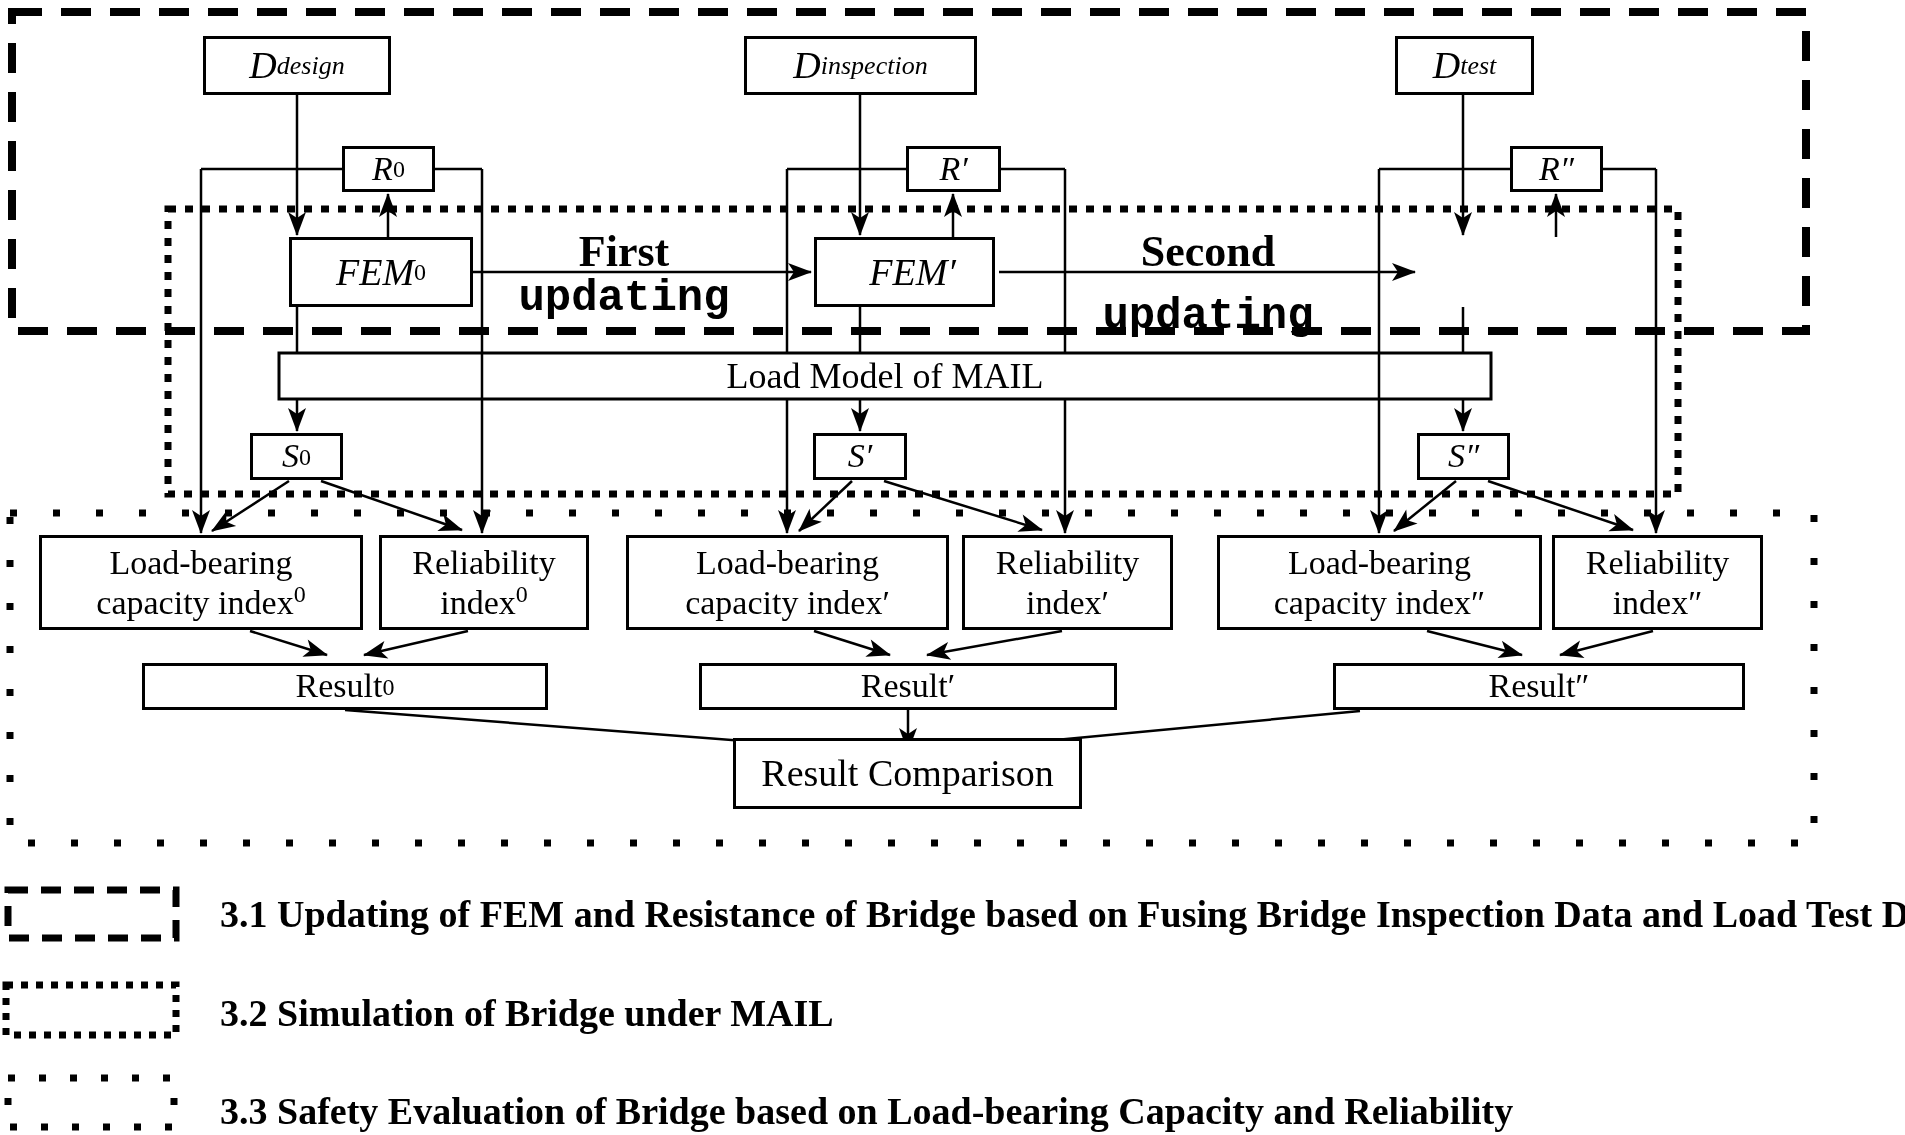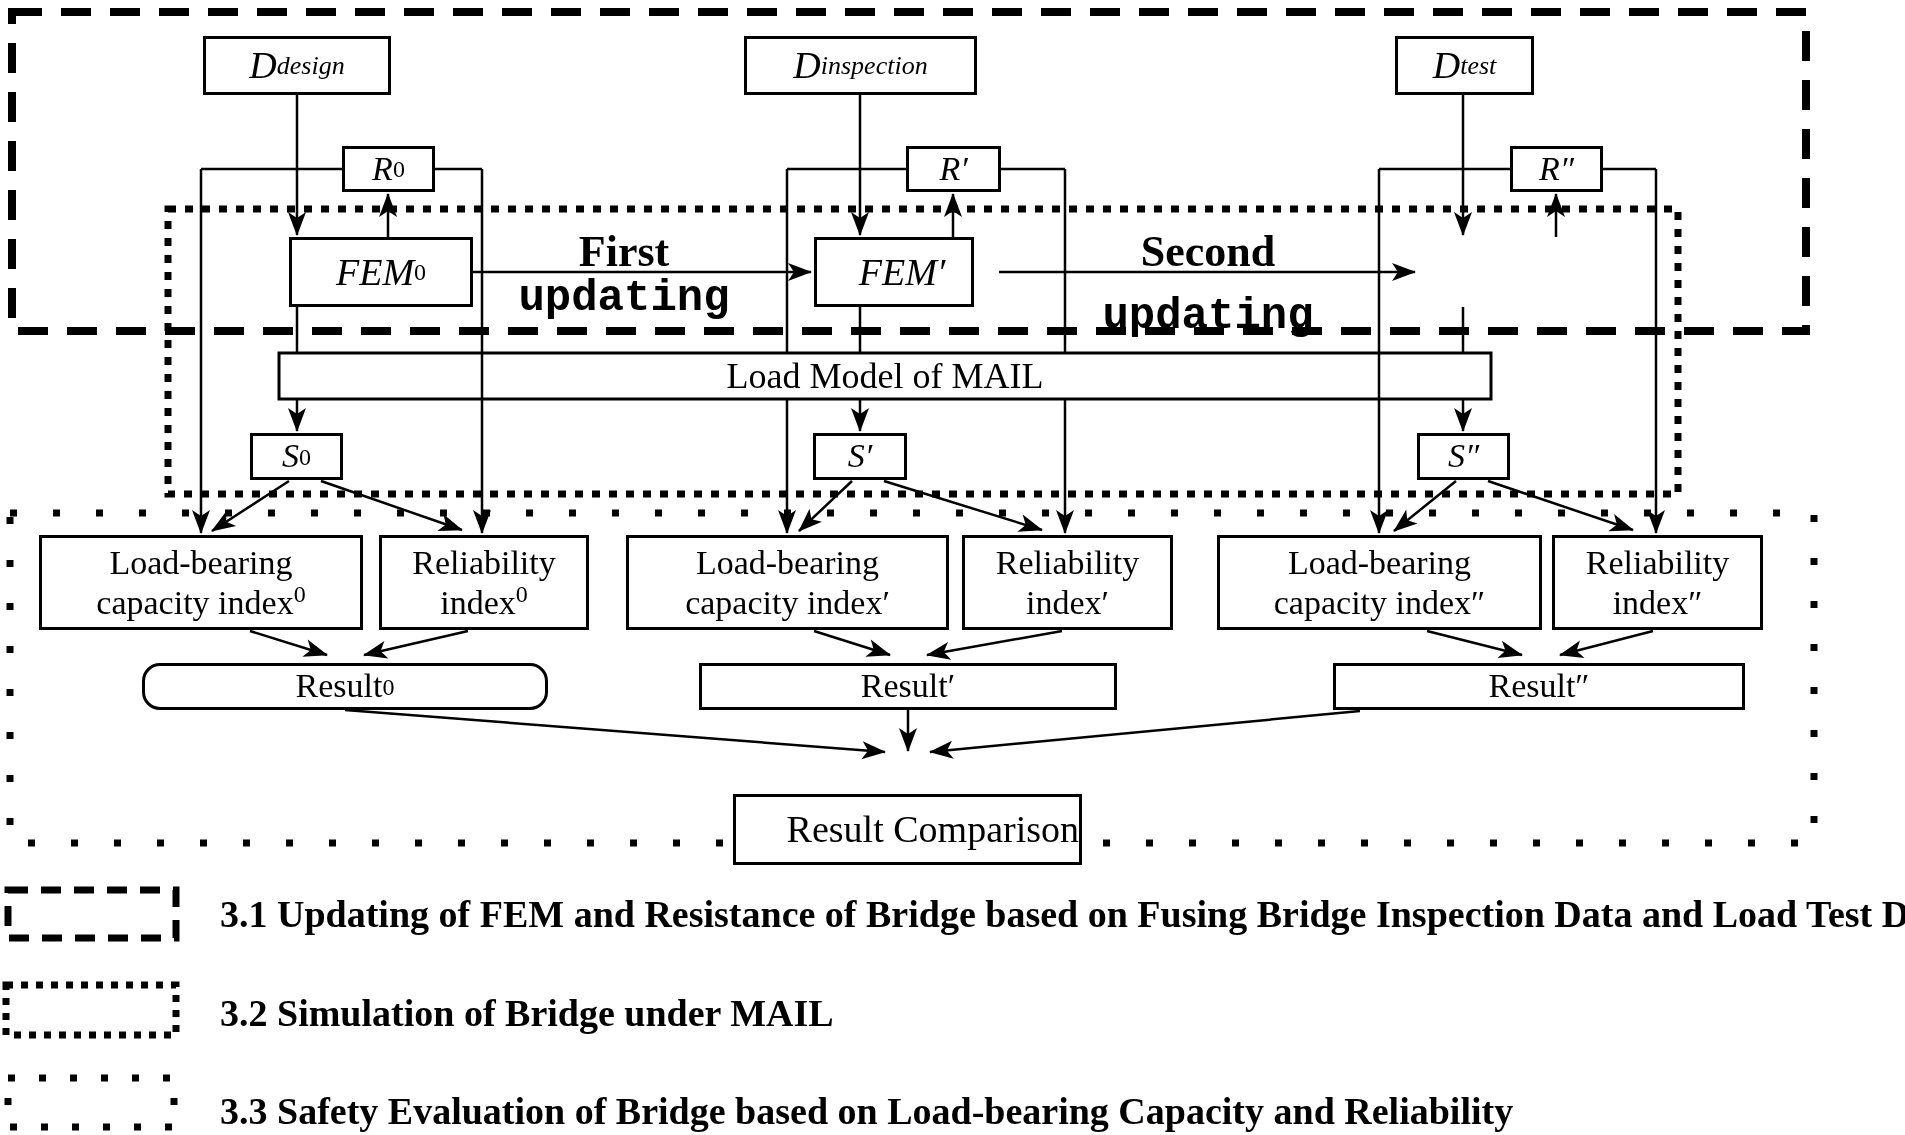--- a/index.html
+++ b/index.html
@@ -126,34 +126,34 @@
       <sup>0</sup>
     </div>
   <div class="box tbox" style="left:39px;top:535px;width:324px;height:95px;">
     <span class="ln">Load-bearing</span>
     <span class="ln"><span>capacity index</span><sup>0</sup></span>
   </div>
   <div class="box tbox" style="left:379px;top:535px;width:210px;height:95px;">
     <span class="ln">Reliability</span>
     <span class="ln"><span>index</span><sup>0</sup></span>
   </div>
-  <div class="box tbox" style="left:142px;top:663px;width:406px;height:47px;flex-direction:row;border-radius:18px;">
+  <div class="box tbox" style="left:142px;top:663px;width:406px;height:47px;flex-direction:row;">
       <span>Result</span>
       <sup>0</sup>
     </div>
 
   <div class="box mbox" style="left:744px;top:36px;width:233px;height:59px;">
       <span>D</span>
       <sub>inspection</sub>
     </div>
   <div class="box mbox" style="left:906px;top:146px;width:95px;height:46px;font-size:34px;">
       <span>R′</span>
       <sup></sup>
     </div>
-  <div class="box mbox" style="left:814px;top:237px;width:160px;height:70px;padding-left:16px;">
+  <div class="box mbox" style="left:814px;top:237px;width:181px;height:70px;padding-left:16px;">
       <span>FEM′</span>
       <sup></sup>
     </div>
   <div class="box mbox" style="left:813px;top:433px;width:94px;height:47px;font-size:34px;">
       <span>S′</span>
       <sup></sup>
     </div>
   <div class="box tbox" style="left:626px;top:535px;width:323px;height:95px;">
     <span class="ln">Load-bearing</span>
     <span class="ln"><span>capacity index′</span><sup></sup></span>
@@ -196,21 +196,21 @@
 
   <div class="ghost updlabel" style="left:524px;top:236px;width:200px;flex-direction:column;">
     <span class="l1">First</span>
     <span class="l2">updating</span>
   </div>
   <div class="ghost updlabel" style="left:1108px;top:236px;width:200px;flex-direction:column;gap:18px;">
     <span class="l1">Second</span>
     <span class="l2">updating</span>
   </div>
 
-  <div class="box tbox" style="left:733px;top:794px;width:349px;height:71px;font-size:38px;align-items:flex-end;">
+  <div class="box tbox" style="left:733px;top:738px;width:349px;height:71px;font-size:38px;">
       <span>Result Comparison</span>
     </div>
 
   <div class="legend-label" style="left:220px;top:894px;">3.1 Updating of FEM and Resistance of Bridge based on Fusing Bridge Inspection Data and Load Test Data</div>
   <div class="legend-label" style="left:220px;top:993px;">3.2 Simulation of Bridge under MAIL</div>
   <div class="legend-label" style="left:220px;top:1091px;">3.3 Safety Evaluation of Bridge based on Load-bearing Capacity and Reliability</div>
 
 </div>
 
 </body></html>

